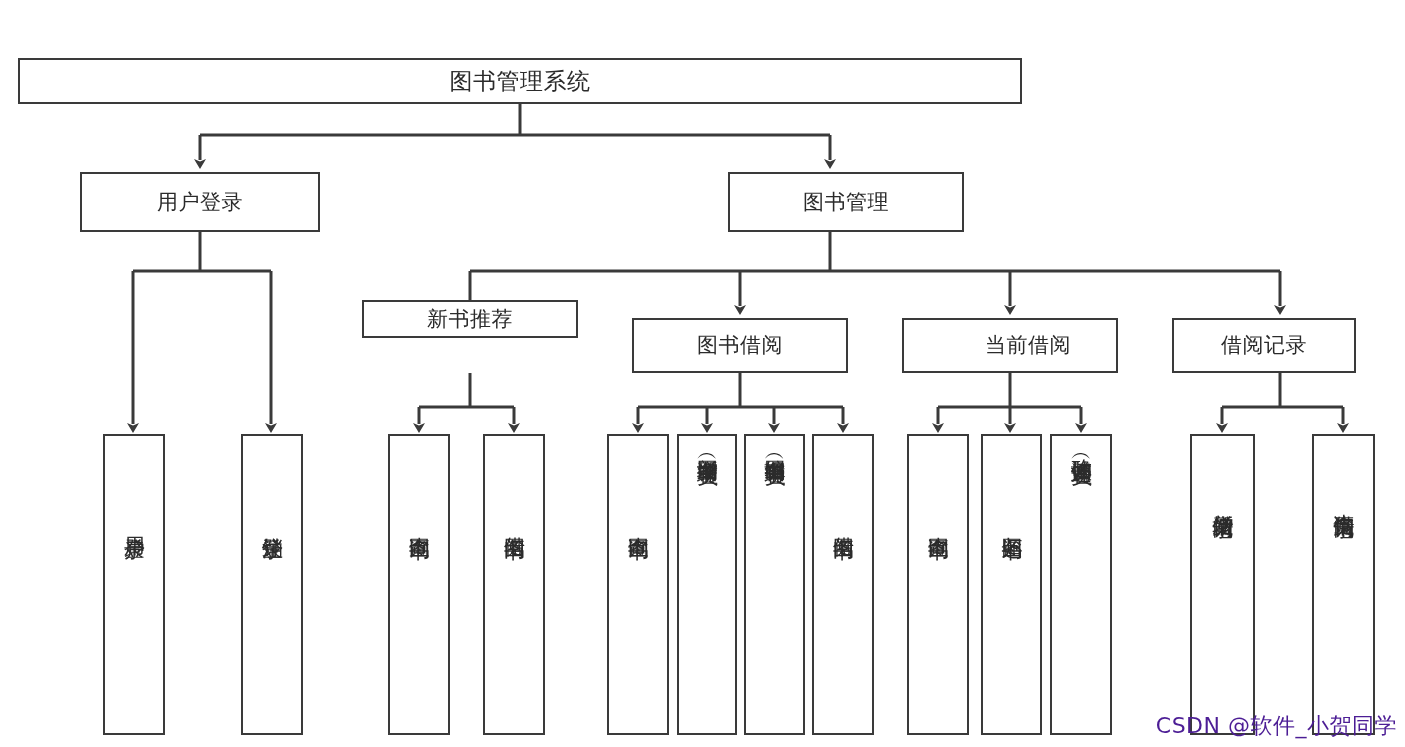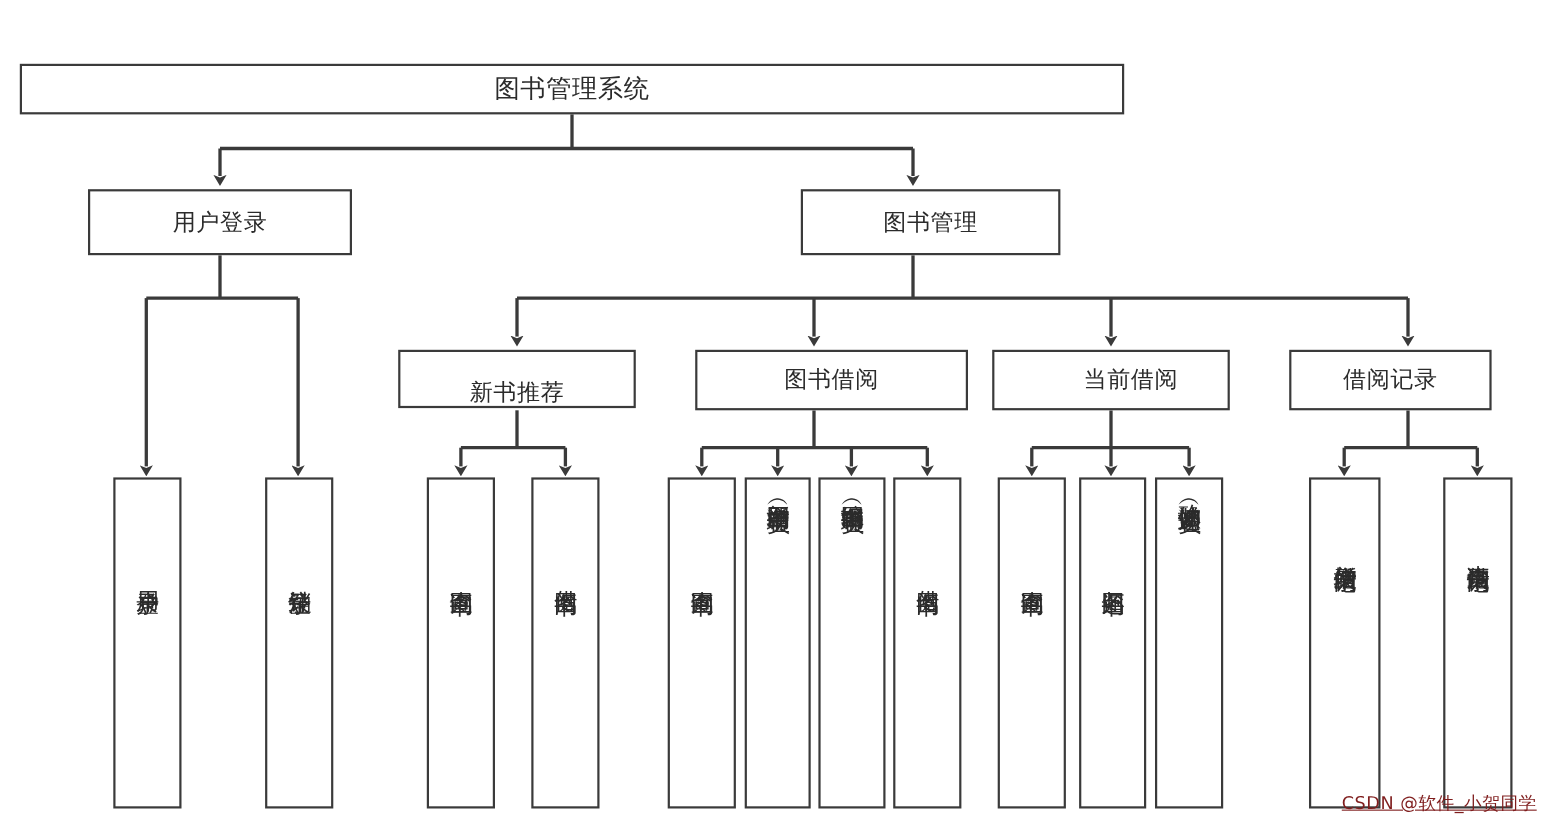--- a/index.html
+++ b/index.html
@@ -63,25 +63,24 @@
   .node.leaf.mid2 .label {
     padding-top: 55px;
   }
   .node.root .label {
     font-size: 23px;
   }
   .watermark {
     position: absolute;
     right: 8px;
     bottom: 6px;
-    font-size: 16px;
-    color: #7f1d1d;
+    font-size: 22px;
+    color: #4c1d95;
     white-space: nowrap;
     letter-spacing: 0.5px;
-    text-decoration: underline;
   }
 </style>
 </head>
 <body>
 
 <div id="canvas">
 
   <svg class="edges" viewBox="0 0 1405 747">
     <defs>
       <marker id="arrow" markerWidth="10" markerHeight="12" refX="1" refY="6" orient="auto" markerUnits="userSpaceOnUse">
@@ -136,24 +135,24 @@
     <span class="label">图书管理系统</span>
   </div>
 
   <div class="node" style="left:80px; top:172px; width:240px; height:60px;">
     <span class="label">用户登录</span>
   </div>
   <div class="node" style="left:728px; top:172px; width:236px; height:60px;">
     <span class="label">图书管理</span>
   </div>
 
-  <div class="node" style="left:362px; top:318px; width:216px; height:53px;align-items:flex-end;">
+  <div class="node" style="left:362px; top:300px; width:216px; height:38px;">
     <span class="label">新书推荐</span>
   </div>
-  <div class="node" style="left:632px; top:318px; width:248px; height:55px;">
+  <div class="node" style="left:632px; top:318px; width:216px; height:55px;">
     <span class="label">图书借阅</span>
   </div>
   <div class="node" style="left:902px; top:318px; width:216px; height:55px;padding-left:36px;">
     <span class="label">当前借阅</span>
   </div>
   <div class="node" style="left:1172px; top:318px; width:184px; height:55px;">
     <span class="label">借阅记录</span>
   </div>
 
   <div class="node leaf mid" style="left:103px; top:434px; width:62px; height:301px;">

